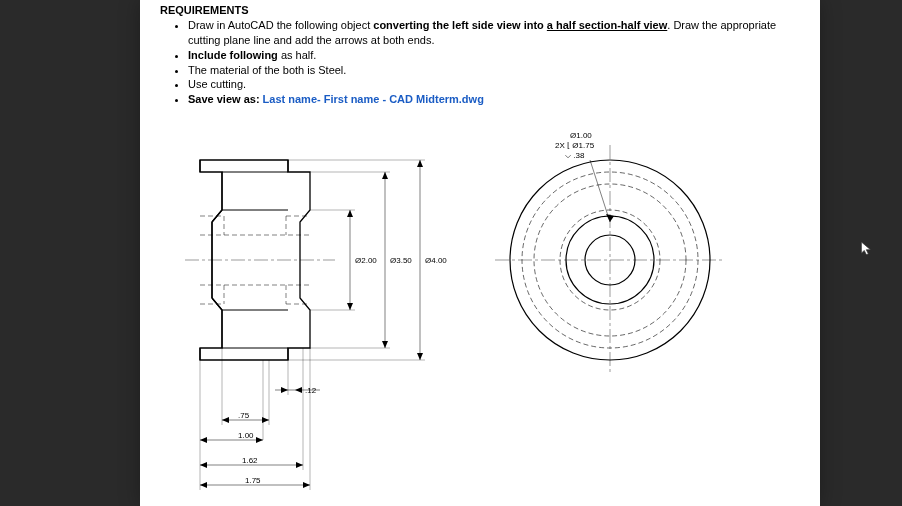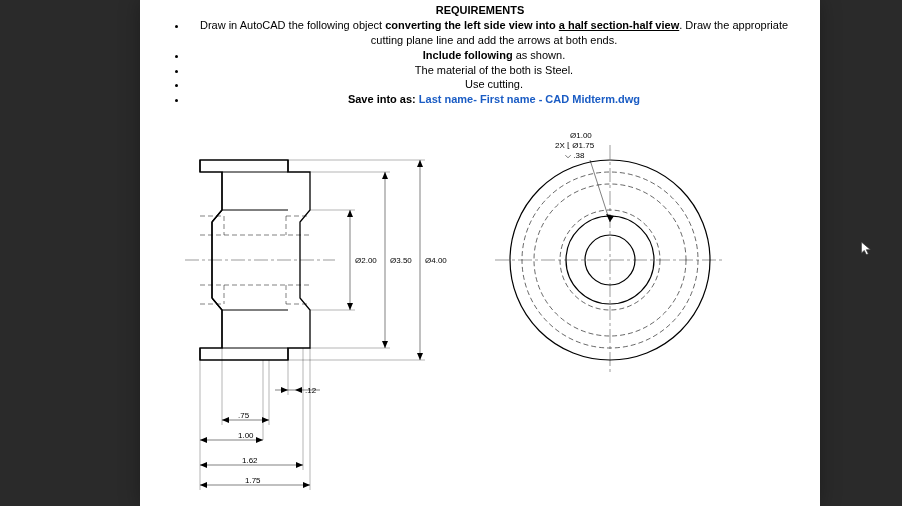--- a/index.html
+++ b/index.html
@@ -17,21 +17,20 @@
       top: 0;
       width: 680px;
       height: 506px;
       background: #fff;
       box-shadow: 0 0 20px rgba(0,0,0,0.3);
     }
     .requirements {
       padding: 4px 20px 0 20px;
       font-size: 11px;
       color: #000;
-      text-align: center;
     }
     .req-title {
       font-weight: bold;
       font-size: 11px;
       margin-bottom: 2px;
     }
     .req-list {
       list-style: disc;
       padding-left: 28px;
     }
@@ -73,26 +72,26 @@
 <body>
 
 <div class="paper">
   <div class="requirements">
     <div class="req-title">REQUIREMENTS</div>
     <ul class="req-list">
       <li>
         <span>Draw in AutoCAD the following object </span><span class="bold">converting the left side view into </span><span class="bold underline">a half section-half view</span><span>. Draw the appropriate cutting plane line and add the arrows at both ends.</span>
       </li>
       <li>
-        <span class="bold">Include following</span><span> as shown.</span>
+        <span class="bold">Include following</span><span> as half.</span>
       </li>
       <li>The material of the both is Steel.</li>
       <li>Use cutting.</li>
       <li>
-        <span class="bold">Save into as: </span><span class="blue">Last name- First name - CAD Midterm.dwg</span>
+        <span class="bold">Save view as: </span><span class="blue">Last name- First name - CAD Midterm.dwg</span>
       </li>
     </ul>
   </div>
 
   <div class="drawing-area">
     <svg width="620" height="360">
 
       <g transform="translate(440,130)">
 
         <circle cx="0" cy="0" r="100" fill="none" stroke="#000" stroke-width="1.2"></circle>

